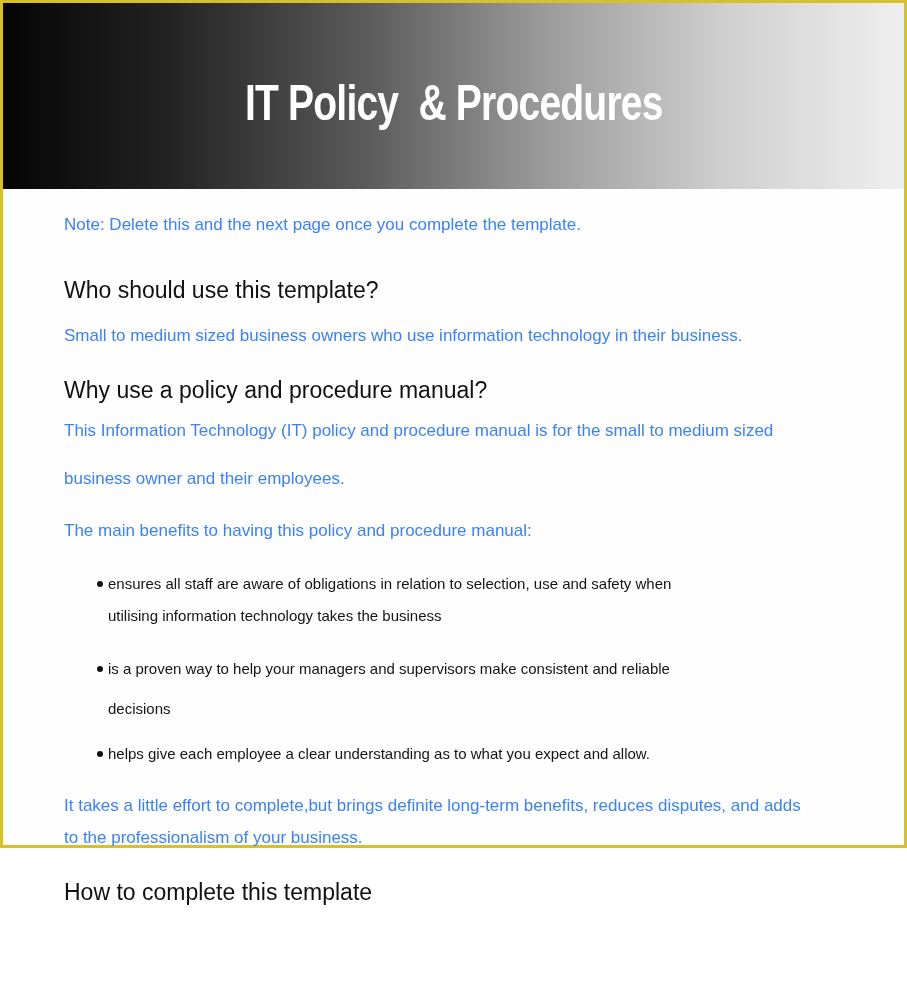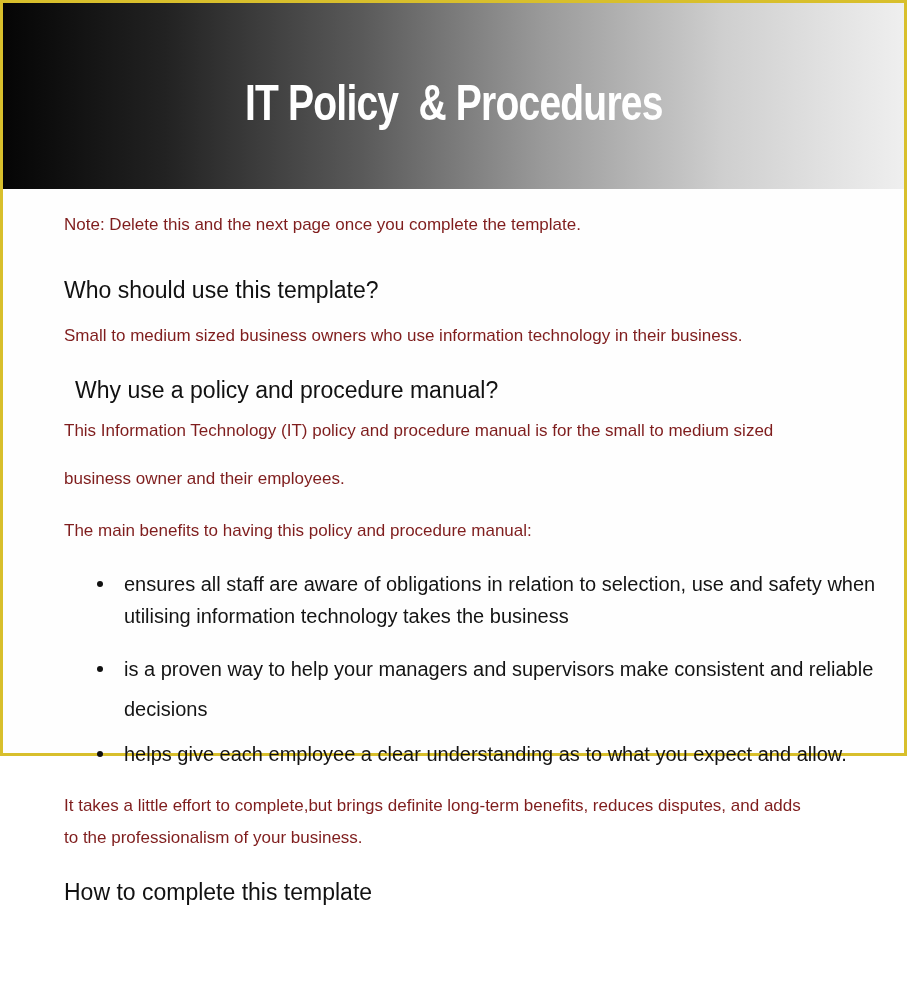--- a/index.html
+++ b/index.html
@@ -12,21 +12,21 @@
       height: 1000px;
       overflow: hidden;
       position: relative;
       font-family: "Liberation Sans", sans-serif;
       color: #111111;
     }
     .page {
       position: absolute;
       left: 0; top: 0;
       width: 907px;
-      height: 756px;
+      height: 848px;
       box-sizing: border-box;
       border: 3px solid #d8bf2c;
       background: #fefefe;
     }
     .banner {
       position: absolute;
       left: 0; top: 0;
       width: 901px;
       height: 186px;
       background: linear-gradient(to right, #050505 0%, #222222 18%, #5a5a5a 40%, #9a9a9a 60%, #cfcfcf 80%, #efefef 100%);
@@ -54,21 +54,21 @@
       position: absolute;
       left: 61px;
       top: 0;
       width: 800px;
     }
     .p {
       position: absolute;
       left: 0;
       font-size: 17px;
       line-height: 32px;
-      color: #7f1d1d;
+      color: #3b82f6;
       white-space: nowrap;
     }
     .h {
       position: absolute;
       left: 0;
       font-size: 23px;
       line-height: 30px;
       color: #111111;
       white-space: nowrap;
     }
@@ -81,44 +81,44 @@
       position: absolute;
       left: 33px;
       top: 13px;
       width: 6px;
       height: 6px;
       border-radius: 50%;
       background: #111111;
     }
     .bullet-text {
       position: absolute;
-      left: 60px;
+      left: 44px;
       top: 0;
-      font-size: 20px;
+      font-size: 15px;
       line-height: 32px;
       color: #141414;
       white-space: nowrap;
     }
   </style>
 </head>
 <body>
 
 <div class="page">
   <div class="banner">
     <div class="banner-title"><span>IT Policy  &amp; Procedures</span></div>
   </div>
 
   <div class="content">
     <div class="p" style="top:206px;">Note: Delete this and the next page once you complete the template.</div>
 
     <div class="h" style="top:272px;">Who should use this template?</div>
 
     <div class="p" style="top:317px;">Small to medium sized business owners who use information technology in their business.</div>
 
-    <div class="h" style="top:372px;margin-left:11px;">Why use a policy and procedure manual?</div>
+    <div class="h" style="top:372px;">Why use a policy and procedure manual?</div>
 
     <div class="p" style="top:412px;">This Information Technology (IT) policy and procedure manual is for the small to medium sized</div>
     <div class="p" style="top:460px;">business owner and their employees.</div>
 
     <div class="p" style="top:512px;">The main benefits to having this policy and procedure manual:</div>
 
     <div class="bullet-item" style="top:565px;">
       <span class="bullet-dot"></span>
       <div class="bullet-text">ensures all staff are aware of obligations in relation to selection, use and safety when</div>
       <div class="bullet-text" style="top:32px;">utilising information technology takes the business</div>

